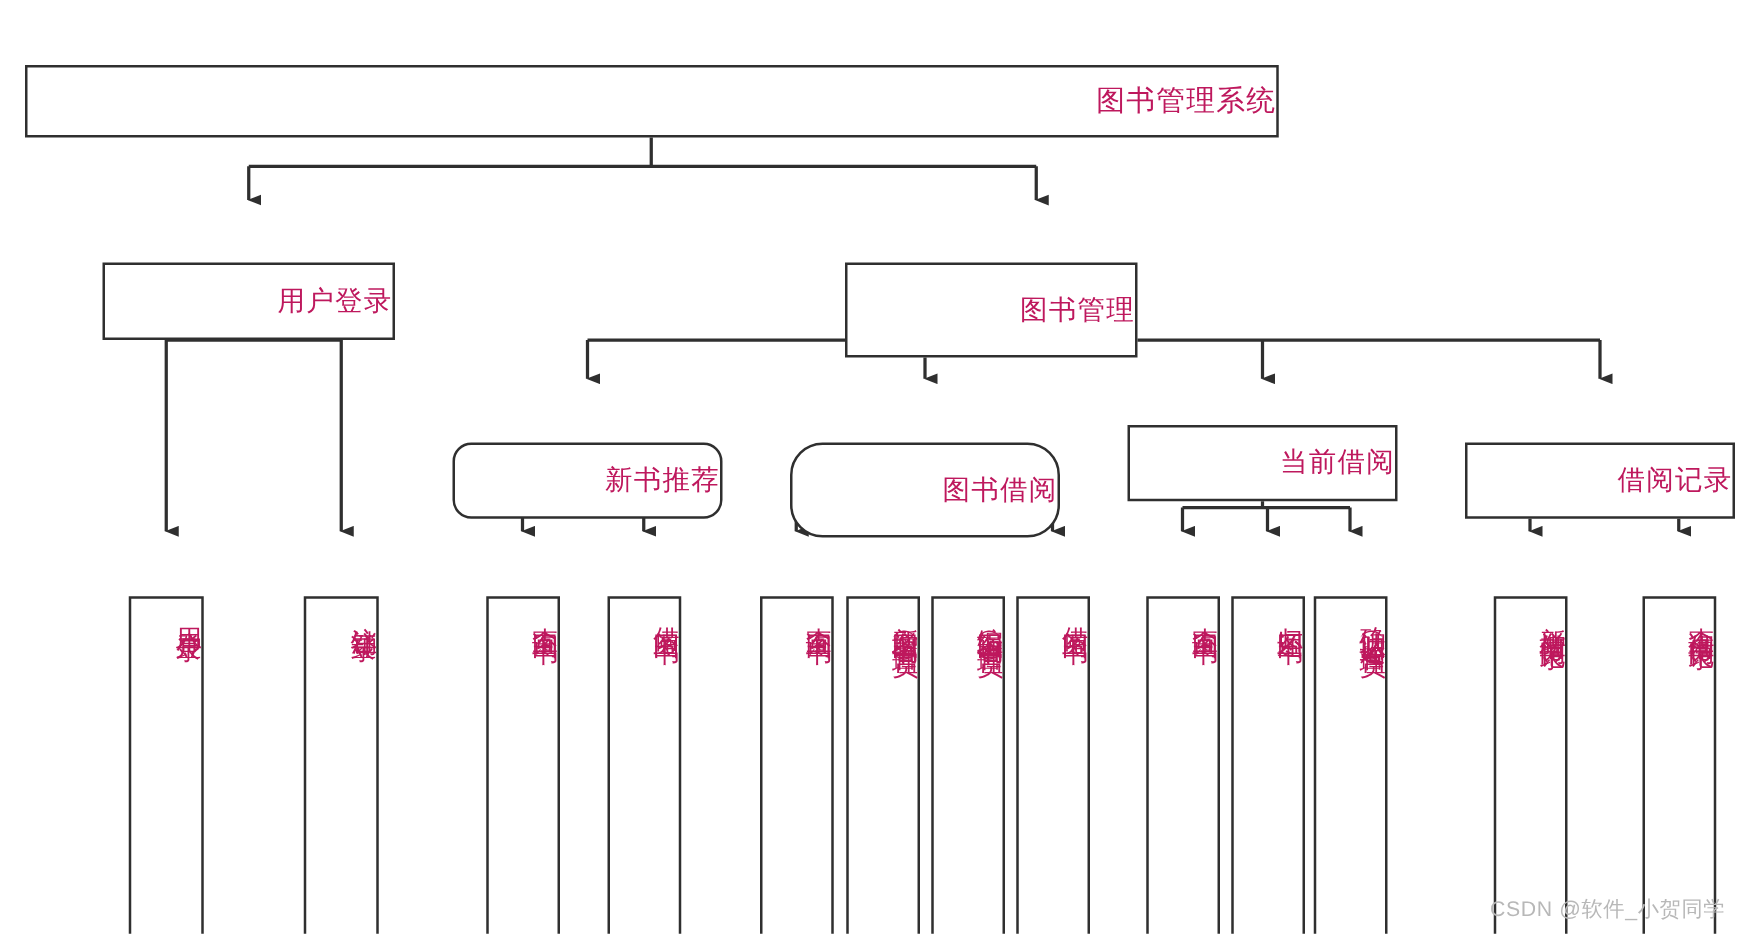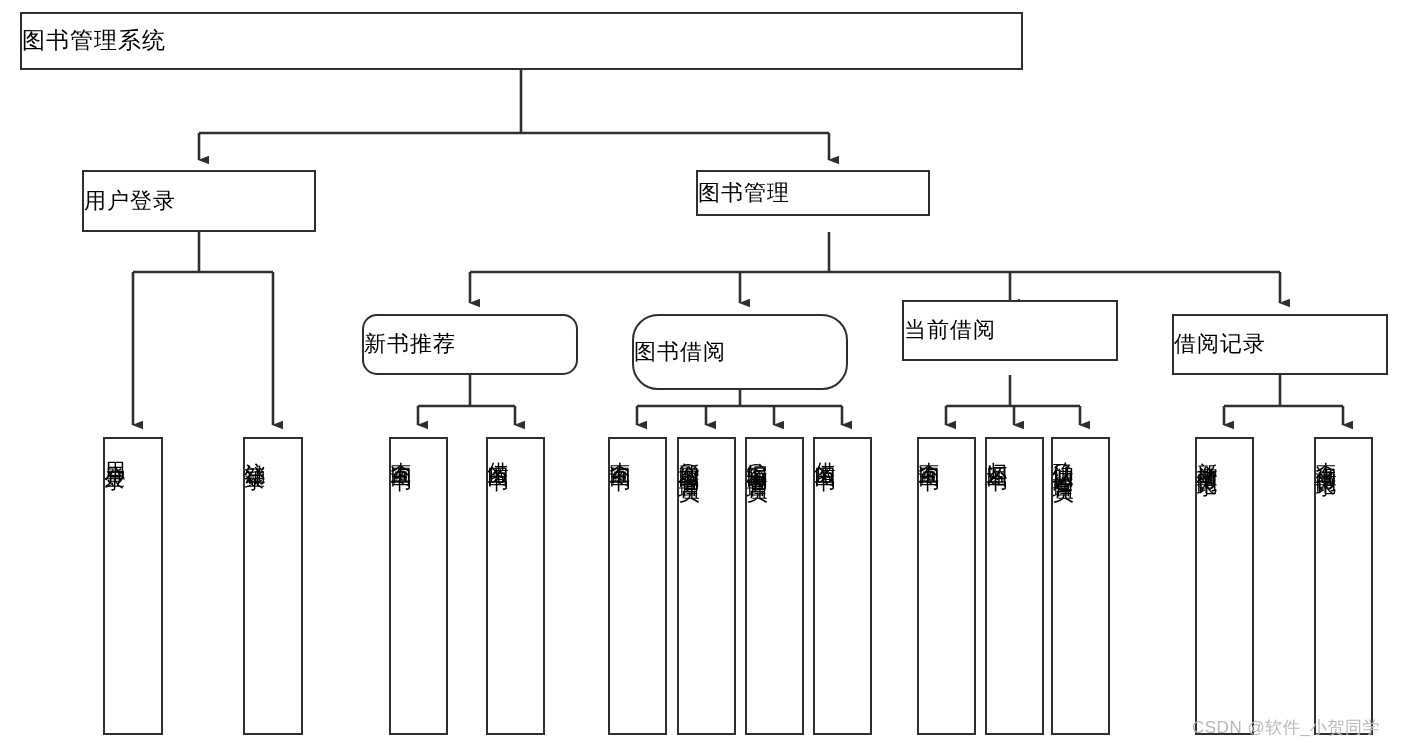--- a/index.html
+++ b/index.html
@@ -26,23 +26,24 @@
     width: 1405px;
     height: 747px;
   }
   .node {
     position: absolute;
     box-sizing: border-box;
     background: #ffffff;
     border: 2px solid #2f2f2f;
     display: flex;
     align-items: center;
-    justify-content: flex-start;
+    justify-content: flex-end;
     text-align: center;
-    color: #000000;
+    color: #be185d;
+    margin-top: 40px;
   }
   .node-label {
     display: block;
     line-height: 1.12;
   }
   
   .node.horiz .node-label {
     font-size: 22px;
     letter-spacing: 1px;
     white-space: nowrap;
@@ -124,21 +125,21 @@
     </g>
   </svg>
 
   <div class="node horiz root" style="left:20px; top:12px; width:1003px; height:58px;">
     <span class="node-label">图书管理系统</span>
   </div>
 
   <div class="node horiz" style="left:82px; top:170px; width:234px; height:62px;">
     <span class="node-label">用户登录</span>
   </div>
-  <div class="node horiz" style="left:696px; top:170px; width:234px; height:46px;">
+  <div class="node horiz" style="left:676px; top:170px; width:234px; height:76px;">
     <span class="node-label">图书管理</span>
   </div>
 
   <div class="node horiz" style="left:362px; top:314px; width:216px; height:61px;border-radius:15px;">
     <span class="node-label">新书推荐</span>
   </div>
   <div class="node horiz" style="left:632px; top:314px; width:216px; height:76px;border-radius:26px;">
     <span class="node-label">图书借阅</span>
   </div>
   <div class="node horiz" style="left:902px; top:300px; width:216px; height:61px;">

